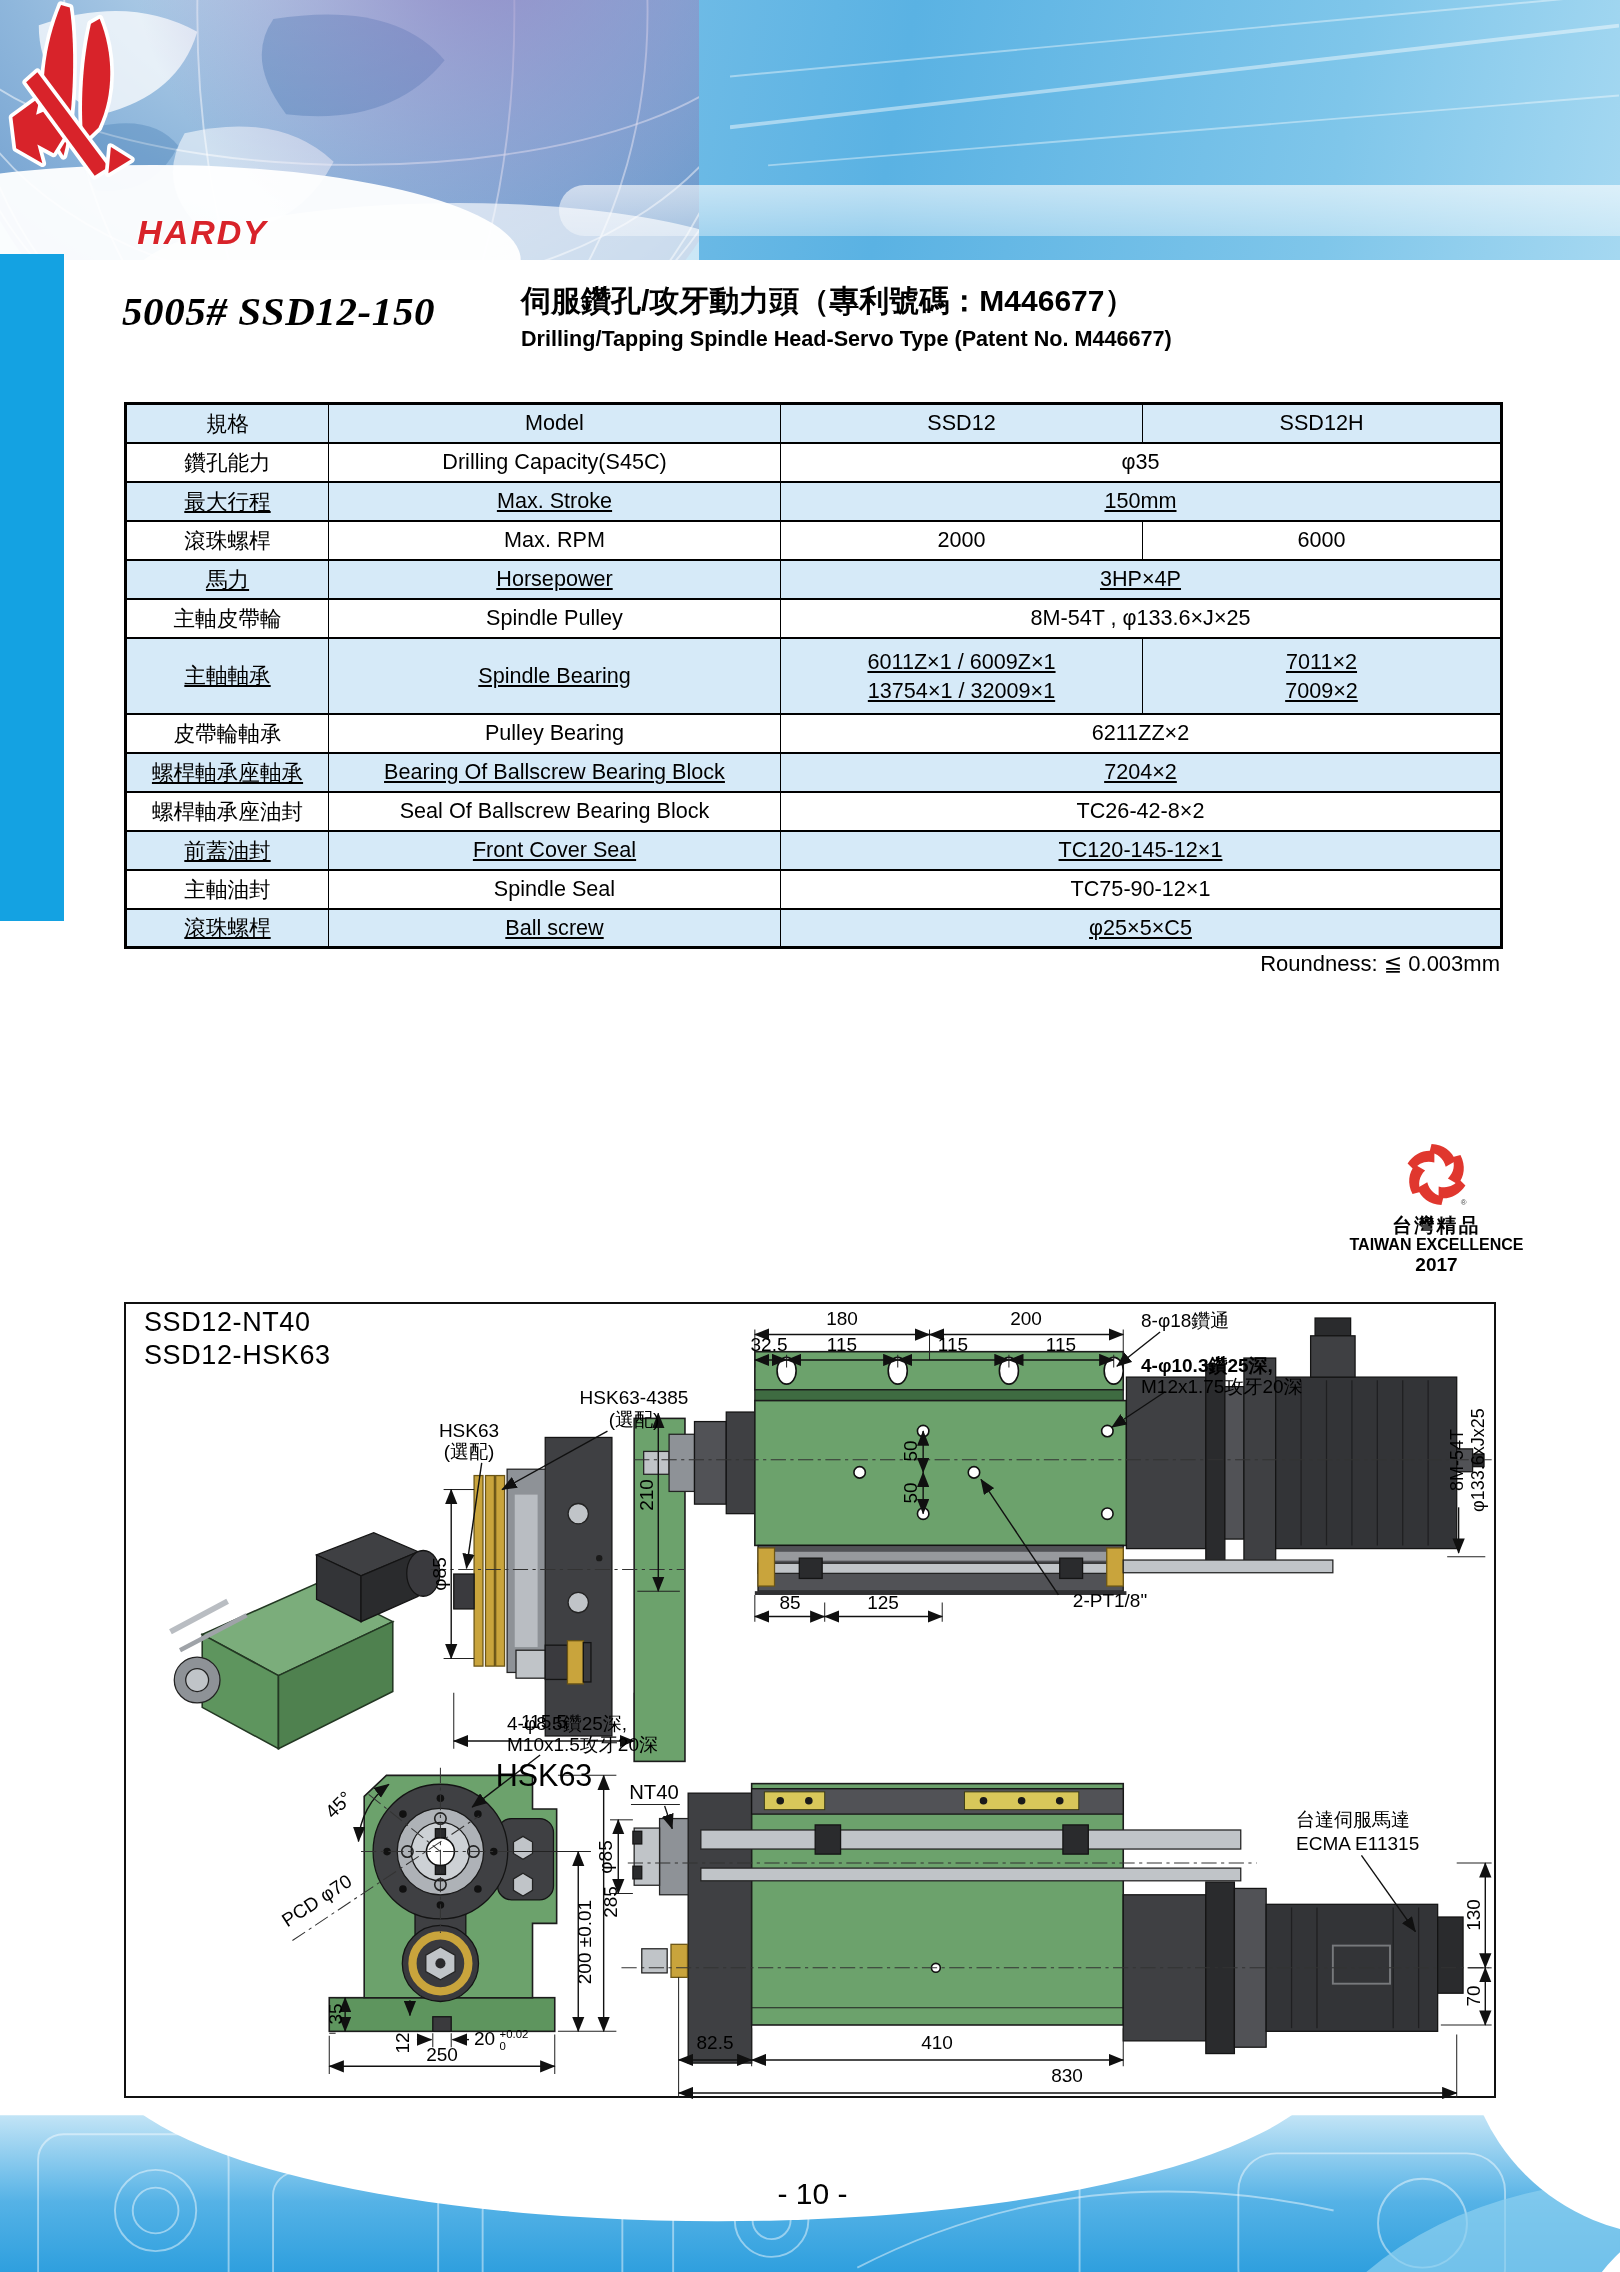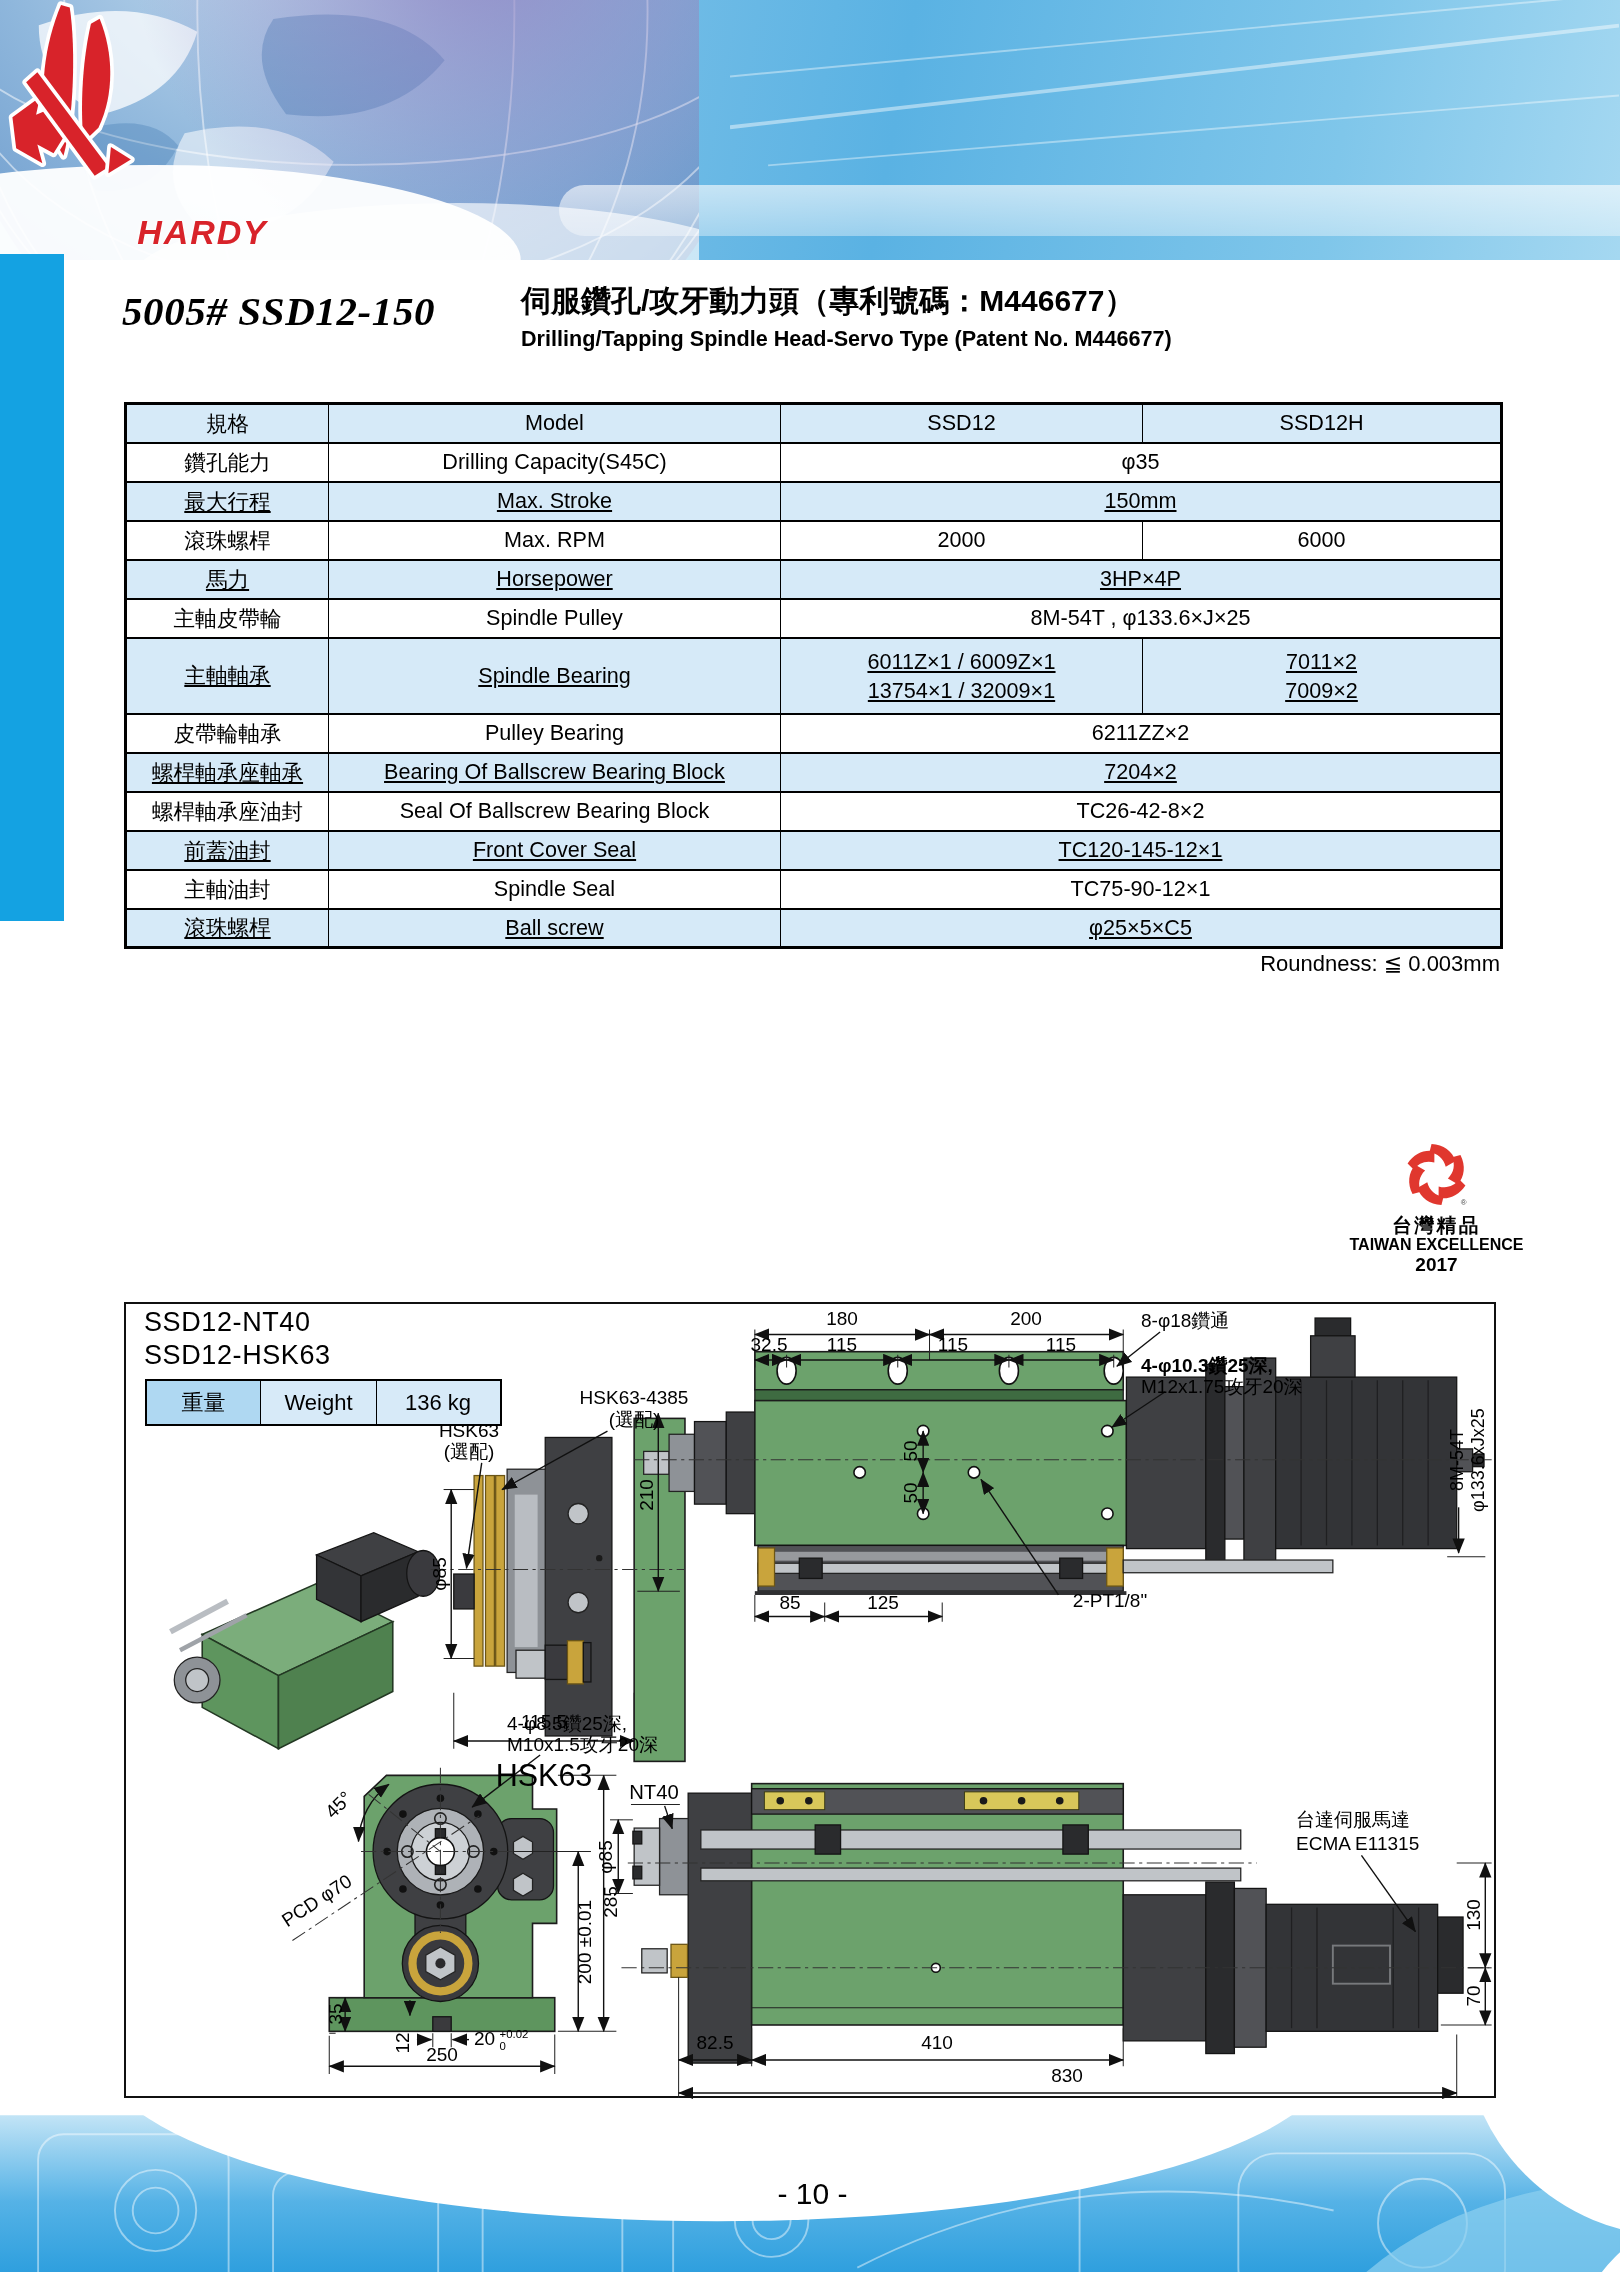--- a/index.html
+++ b/index.html
@@ -257,25 +257,20 @@
   </svg>
   <div class="award-zh">台灣精品</div>
   <div class="award-en">TAIWAN EXCELLENCE</div>
   <div class="award-yr">2017</div>
 
   <div class="dbox">
 
     <div class="hd" style="left:18px;top:2.5px;">SSD12-NT40</div>
     <div class="hd" style="left:18px;top:36px;">SSD12-HSK63</div>
 
-    <div class="wtab">
-      <div style="width:114px;background:#AFD8F2;">重量</div>
-      <div style="width:116px;">Weight</div>
-      <div style="width:122px;">136 kg</div>
-    </div>
 
     <svg class="draw-art" width="1372" height="796" viewBox="0 0 2160 1253">
       <defs>
         <marker id="ar" viewBox="0 0 10 8" refX="9.5" refY="4" markerWidth="11" markerHeight="9" orient="auto-start-reverse">
           <path d="M0,0L10,4L0,8Z" fill="#101010"></path>
         </marker>
       </defs>
 
       <g>
         <polygon points="120,520 300,440 420,500 240,585" fill="#7BAD7B" stroke="#233823" stroke-width="2.5"></polygon>

